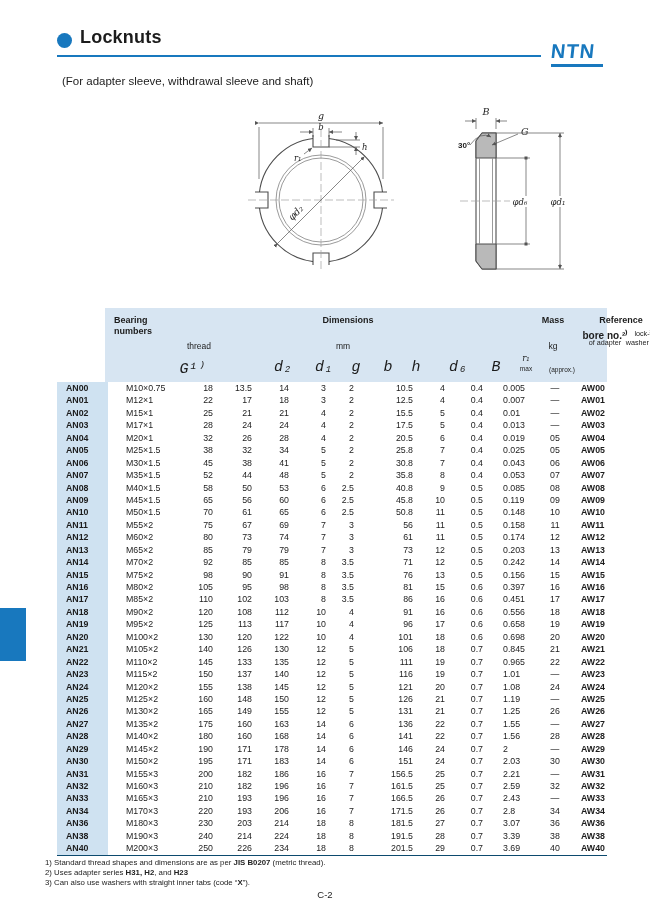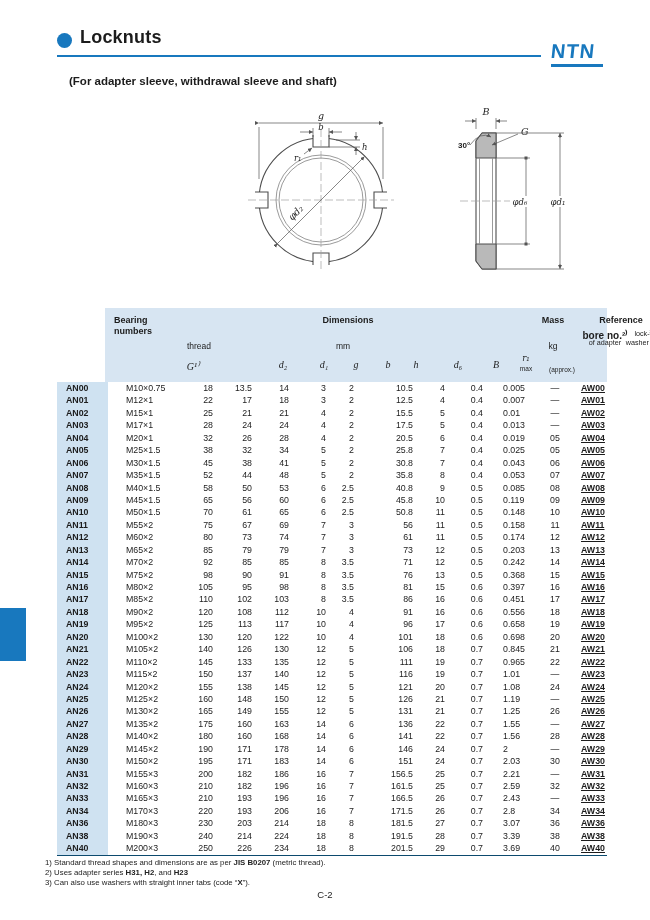--- a/index.html
+++ b/index.html
@@ -5,21 +5,21 @@
   html,body{margin:0;padding:0;background:#e8e8e8;}
   .page{position:relative;width:650px;height:920px;background:#ffffff;overflow:hidden;
         font-family:"Liberation Sans",sans-serif;color:#1c1c1c;}
   
   .bullet{position:absolute;left:57px;top:33px;width:15px;height:15px;border-radius:50%;background:#1878be;}
   .title{position:absolute;left:80px;top:27px;font-size:18px;font-weight:bold;letter-spacing:0.2px;}
   .rule{position:absolute;left:57px;top:55px;width:484px;height:2px;background:#1878be;}
   .brand{position:absolute;left:551px;top:40px;font-size:20px;font-weight:bold;color:#1878be;
          transform:skewX(-6deg);letter-spacing:1px;}
   .brand-rule{position:absolute;left:551px;top:64px;width:52px;height:2.5px;background:#1878be;}
-  .subtitle{position:absolute;left:69px;top:74px;font-size:11.5px;font-weight:bold;line-height:15px;}
+  .subtitle{position:absolute;left:62px;top:74px;font-size:11.5px;font-weight:normal;line-height:15px;}
   
   .diag{position:absolute;}
   .dlab{font-family:"DejaVu Serif",serif;font-style:italic;font-size:9.5px;fill:#222;}
   .dlab-s{font-family:"DejaVu Serif",serif;font-style:italic;font-size:8.5px;fill:#222;}
   .blab{font-family:"Liberation Sans",sans-serif;font-size:8px;font-weight:bold;fill:#222;}
   .ol{fill:none;stroke:#4d4d4d;stroke-width:1.1;}
   .il{fill:none;stroke:#8f8f8f;stroke-width:0.9;}
   .cl{stroke:#a0a0a0;stroke-width:0.7;stroke-dasharray:8 3;}
   .dim{stroke:#555;stroke-width:0.7;fill:none;}
   .sec{fill:#b9b9b9;stroke:#4d4d4d;stroke-width:1;}
@@ -35,36 +35,36 @@
   .h-mm{left:238px;top:33px;font-size:8.5px;}
   .h-mass{left:448px;top:7px;font-weight:bold;}
   .h-kg{left:448px;top:33px;font-size:8.5px;}
   .h-approx{left:457px;top:58px;font-size:6.5px;}
   .h-ref{left:516px;top:7px;font-weight:bold;}
   .h-bore1{left:500px;top:20px;font-size:10px;font-weight:bold;}
   .h-bore2{left:500px;top:30px;font-size:7.2px;}
   .h-lock1{left:539px;top:20px;font-size:7.2px;}
   .h-lock2{left:539px;top:30px;font-size:7.2px;}
   .sy{position:absolute;top:51px;transform:translateX(-50%);
-      font-family:Liberation Serif, serif;font-style:italic;font-size:10px;}
+      font-family:Liberation Mono, monospace;font-style:italic;font-size:15px;}
   .sy0{left:88px}.sy1{left:178px}.sy2{left:219px}.sy3{left:251px}
   .sy4{left:283px}.sy5{left:311px}.sy6{left:353px}.sy7{left:391px}
   .syr1{position:absolute;left:421px;top:45px;transform:translateX(-50%);
         font-family:"DejaVu Serif",serif;font-style:italic;font-size:8.5px;}
   .symax{position:absolute;left:421px;top:57px;transform:translateX(-50%);font-size:6.5px;}
   .tbody{border-bottom:1px solid #0c4a6e;}
   .trow{display:grid;grid-template-columns:51px 79px 28px 39px 37px 37px 28px 59px 32px 38px 52px 36px 34px;
         height:12.45px;align-items:center;font-size:8.8px;line-height:12.45px;}
   .tc{white-space:nowrap;}
   .c0{background:#cfe2f1;font-weight:bold;padding-left:9px;height:100%;}
   .c1{padding-left:18px;}
   .c2,.c3,.c4,.c5,.c6,.c7,.c8,.c9{text-align:right;padding-right:2px;}
   .c10{padding-left:18px;}
   .c11{text-align:center;}
-  .c12{font-weight:bold;padding-left:8px;text-decoration:underline;}
+  .c12{font-weight:bold;padding-left:8px;}
   
   .fnotes{position:absolute;left:45px;top:858px;font-size:7.8px;line-height:10px;color:#222;}
   .fb{font-weight:bold;}
   .pageno{position:absolute;left:0;top:889px;width:650px;text-align:center;font-size:9.5px;}
   .side-tab{position:absolute;left:0;top:608px;width:26px;height:53px;background:#1878be;}
 </style>
 </head>
 <body>
 
 <div class="page">
@@ -428,21 +428,21 @@
           <div class="tc c0">AN15</div>
           <div class="tc c1">M75×2</div>
           <div class="tc c2">98</div>
           <div class="tc c3">90</div>
           <div class="tc c4">91</div>
           <div class="tc c5">8</div>
           <div class="tc c6">3.5</div>
           <div class="tc c7">76</div>
           <div class="tc c8">13</div>
           <div class="tc c9">0.5</div>
-          <div class="tc c10">0.368</div>
+          <div class="tc c10">0.156</div>
           <div class="tc c11">15</div>
           <div class="tc c12">AW15</div>
         </div>
         <div class="trow">
           <div class="tc c0">AN16</div>
           <div class="tc c1">M80×2</div>
           <div class="tc c2">105</div>
           <div class="tc c3">95</div>
           <div class="tc c4">98</div>
           <div class="tc c5">8</div>

